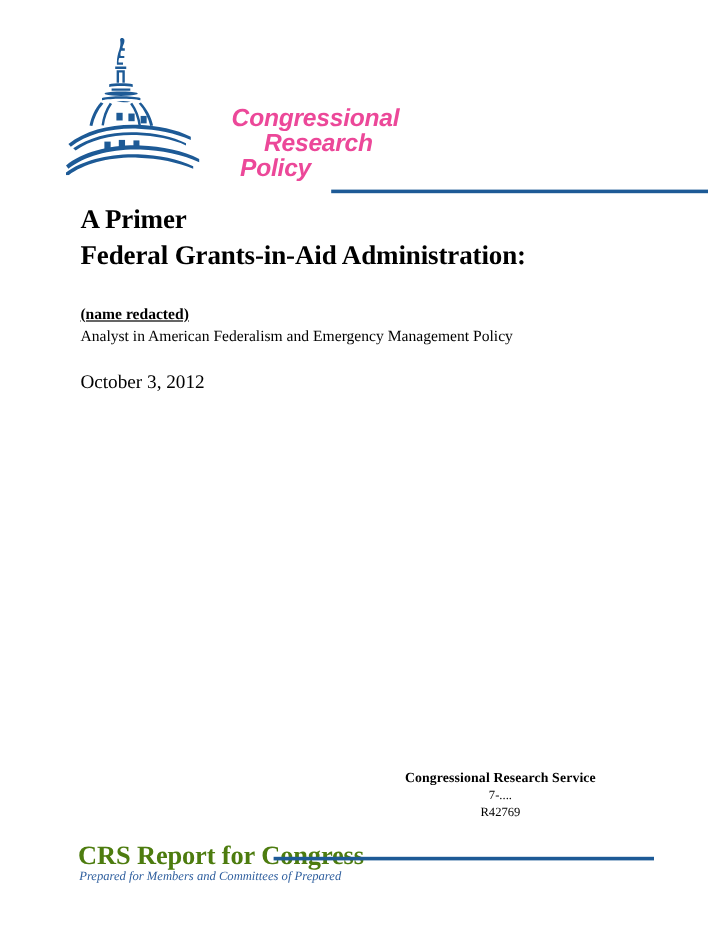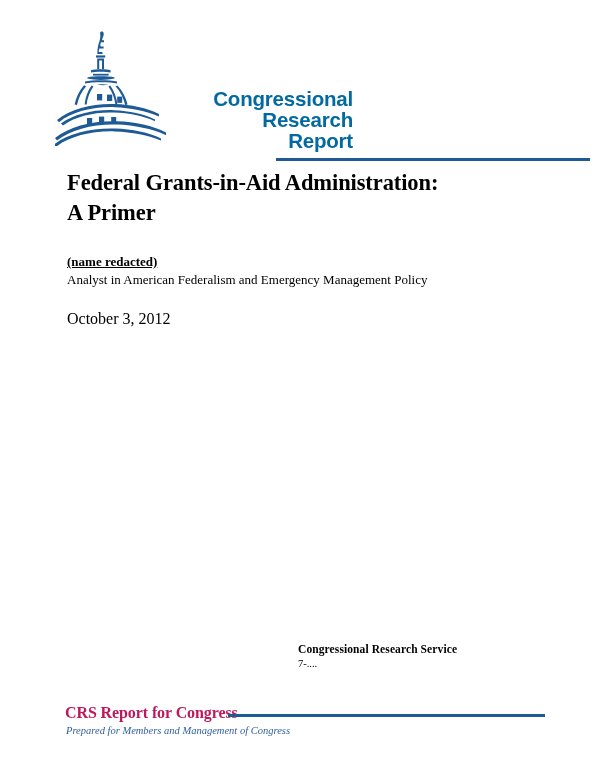--- a/index.html
+++ b/index.html
@@ -36,32 +36,32 @@
     top: 0;
     width: 140px;
     height: 118px;
   }
   .logo-wordmark {
     position: absolute;
     left: 138px;
     top: 60px;
     width: 160px;
     font-family: "Liberation Sans", sans-serif;
+    font-style: italic;
     font-weight: bold;
     font-size: 20.5px;
     line-height: 21px;
-    color: #0369a1;
+    color: #ec4899;
     letter-spacing: -0.2px;
     white-space: nowrap;
-    text-align: right;
   }
   .logo-wordmark div {
     display: block;
   }
-  .wm-line2 { padding-left: 3px; }
+  .wm-line2 { padding-left: 3px; margin-left: 24px; }
   .wm-line3 { padding-left: 7px; }
   .masthead-rule {
     position: absolute;
     left: 221px;
     top: 130px;
     width: 314px;
     height: 3px;
     background: #1d5a96;
   }
 
@@ -110,24 +110,24 @@
     width: 470px;
     font-family: "Liberation Serif", serif;
     font-size: 16px;
     line-height: 18px;
     color: #000000;
   }
 
   
   .imprint {
     position: absolute;
-    right: 42px;
+    right: 53px;
     top: 642px;
     width: 260px;
-    text-align: left;
+    text-align: center;
     font-family: "Liberation Serif", serif;
     color: #000000;
   }
   .imprint-org {
     font-weight: bold;
     font-size: 11.5px;
     line-height: 15px;
     letter-spacing: 0.1px;
   }
   .imprint-phone,
@@ -145,23 +145,23 @@
     top: 703px;
     width: 495px;
     height: 40px;
   }
   .banner-title {
     position: absolute;
     left: 10px;
     top: 0px;
     font-family: "Liberation Serif", serif;
     font-weight: bold;
-    font-size: 16px;
+    font-size: 22px;
     line-height: 20px;
-    color: #be185d;
+    color: #4d7c0f;
     letter-spacing: -0.1px;
     white-space: nowrap;
   }
   .banner-rule {
     position: absolute;
     left: 173px;
     top: 11px;
     width: 317px;
     height: 2.5px;
     background: #1d5a96;
@@ -238,39 +238,40 @@
           <path d="M0.0 115.8 C13.4 105.4 37.0 99.8 60.0 100.6 C77.0 101.2 94.0 104.6 106.0 110.6
                    L106.0 112.6 C93.6 107.2 77.0 104.0 60.0 103.4 C38.0 102.6 15.4 108.0 2.2 118.0
                    L0.0 118.0 Z"></path>
         </g>
       </svg>
     </div>
 
     <div class="logo-wordmark">
       <div class="wm-line1">Congressional</div>
       <div class="wm-line2">Research</div>
-      <div class="wm-line3">Report</div>
+      <div class="wm-line3">Policy</div>
     </div>
 
     <div class="masthead-rule"></div>
   </div>
 
   <div class="title">
+    <span class="title-line">A Primer</span>
     <span class="title-line">Federal Grants-in-Aid Administration:</span>
-    <span class="title-line">A Primer</span>
   </div>
 
   <div class="byline">(name redacted)</div>
   <div class="byline-role">Analyst in American Federalism and Emergency Management Policy</div>
   <div class="pubdate">October 3, 2012</div>
 
   <div class="imprint">
     <div class="imprint-org">Congressional Research Service</div>
     <div class="imprint-phone">7-....</div>
+    <div class="imprint-number">R42769</div>
   </div>
 
   <div class="banner">
     <div class="banner-title">CRS Report for Congress</div>
     <div class="banner-rule"></div>
-    <div class="banner-tagline">Prepared for Members and Management of Congress</div>
+    <div class="banner-tagline">Prepared for Members and Committees of Prepared</div>
   </div>
 
 </div>
 
 </body></html>

